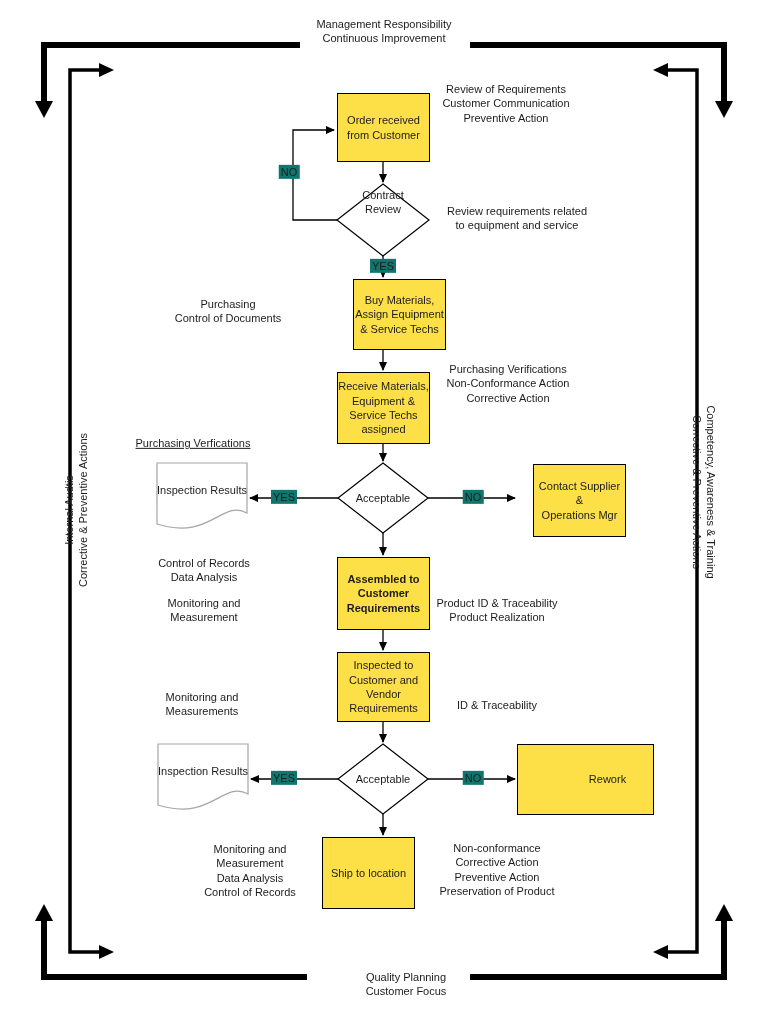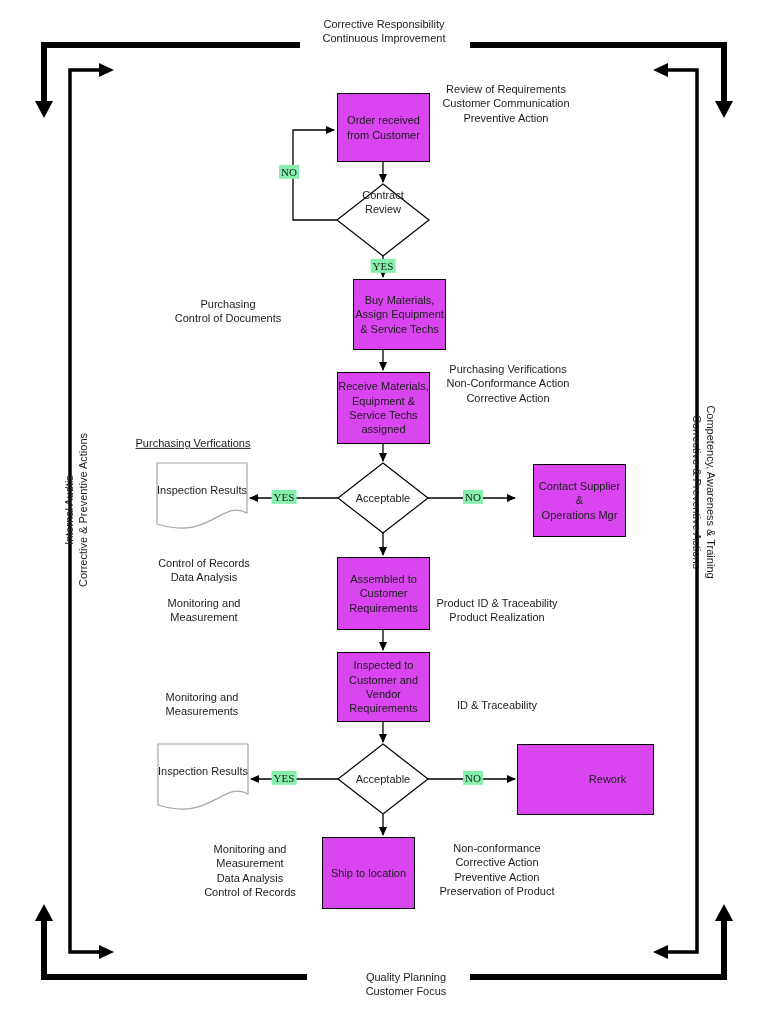--- a/index.html
+++ b/index.html
@@ -6,25 +6,25 @@
   .canvas {
     position:relative; width:768px; height:1024px; background:#ffffff;
     font-family:"Liberation Sans", sans-serif; color:#1c1c1c; overflow:hidden;
   }
   svg.layer { position:absolute; left:0; top:0; }
   .txt {
     position:absolute; font-size:11px; line-height:1.3; text-align:center;
     white-space:pre-line; transform:translate(-50%,-50%); color:#1c1c1c;
   }
   .box {
-    position:absolute; border:1.5px solid #000; background:#d946ef;
+    position:absolute; border:1.5px solid #000; background:#fde047;
     display:flex; align-items:center; justify-content:center;
     font-size:11px; line-height:1.3; text-align:center; white-space:pre-line;
   }
-  .edge-label { background:#86efac; padding:0 2px;font-family:Liberation Serif, serif; }
+  .edge-label { background:#0f766e; padding:0 2px; }
   .vlabel-left  { transform:translate(-50%,-50%) rotate(-90deg); }
   .vlabel-right { transform:translate(-50%,-50%) rotate(90deg); }
 </style>
 </head>
 <body>
 
 <div class="canvas">
 
   <svg class="layer" width="768" height="1024" viewBox="0 0 768 1024">
     <defs>
@@ -75,21 +75,21 @@
 from Customer</div>
   <div class="box" style="left:353px;top:279px;width:91px;height:69px;">Buy Materials,
 Assign Equipment
 &amp; Service Techs</div>
   <div class="box" style="left:337px;top:372px;width:91px;height:70px;">Receive Materials,
 Equipment &amp;
 Service Techs
 assigned</div>
   <div class="box" style="left:517px;top:464px;width:91px;height:71px;margin-left:16px;">Contact Supplier &amp;
 Operations Mgr</div>
-  <div class="box" style="left:337px;top:557px;width:91px;height:71px;">Assembled to
+  <div class="box" style="left:337px;top:557px;width:91px;height:71px;font-weight:bold;">Assembled to
 Customer
 Requirements</div>
   <div class="box" style="left:337px;top:652px;width:91px;height:68px;">Inspected to
 Customer and
 Vendor
 Requirements</div>
   <div class="box" style="left:517px;top:744px;width:91px;height:69px;padding-left:44px;">Rework</div>
   <div class="box" style="left:322px;top:837px;width:91px;height:70px;">Ship to location</div>
 
   <div class="txt" style="left:383px;top:202px;">Contract
@@ -99,32 +99,34 @@
   <div class="txt" style="left:202px;top:490px;">Inspection Results</div>
   <div class="txt" style="left:203px;top:771px;">Inspection Results</div>
 
   <div class="txt edge-label" style="left:289px;top:172px;">NO</div>
   <div class="txt edge-label" style="left:383px;top:266px;">YES</div>
   <div class="txt edge-label" style="left:284px;top:497px;">YES</div>
   <div class="txt edge-label" style="left:473px;top:497px;">NO</div>
   <div class="txt edge-label" style="left:284px;top:778px;">YES</div>
   <div class="txt edge-label" style="left:473px;top:778px;">NO</div>
 
-  <div class="txt" style="left:384px;top:31px;">Corrective Responsibility
+  <div class="txt" style="left:384px;top:31px;">Management Responsibility
 Continuous Improvement</div>
   <div class="txt" style="left:406px;top:984px;">Quality Planning
 Customer Focus</div>
   <div class="txt vlabel-left" style="left:76px;top:510px;width:320px;">Internal Audtis
 Corrective &amp; Preventive Actions</div>
   <div class="txt vlabel-right" style="left:704px;top:492px;width:320px;">Competency, Awareness &amp; Training
 Corrective &amp; Preventive Actions</div>
 
   <div class="txt" style="left:506px;top:103px;">Review of Requirements
 Customer Communication
 Preventive Action</div>
+  <div class="txt" style="left:517px;top:218px;">Review requirements related
+to equipment and service</div>
   <div class="txt" style="left:228px;top:311px;">Purchasing
 Control of Documents</div>
   <div class="txt" style="left:508px;top:383px;">Purchasing Verifications
 Non-Conformance Action
 Corrective Action</div>
   <div class="txt" style="left:193px;top:443px;text-decoration:underline;">Purchasing Verfications</div>
   <div class="txt" style="left:204px;top:570px;">Control of Records
 Data Analysis</div>
   <div class="txt" style="left:204px;top:610px;">Monitoring and
 Measurement</div>

